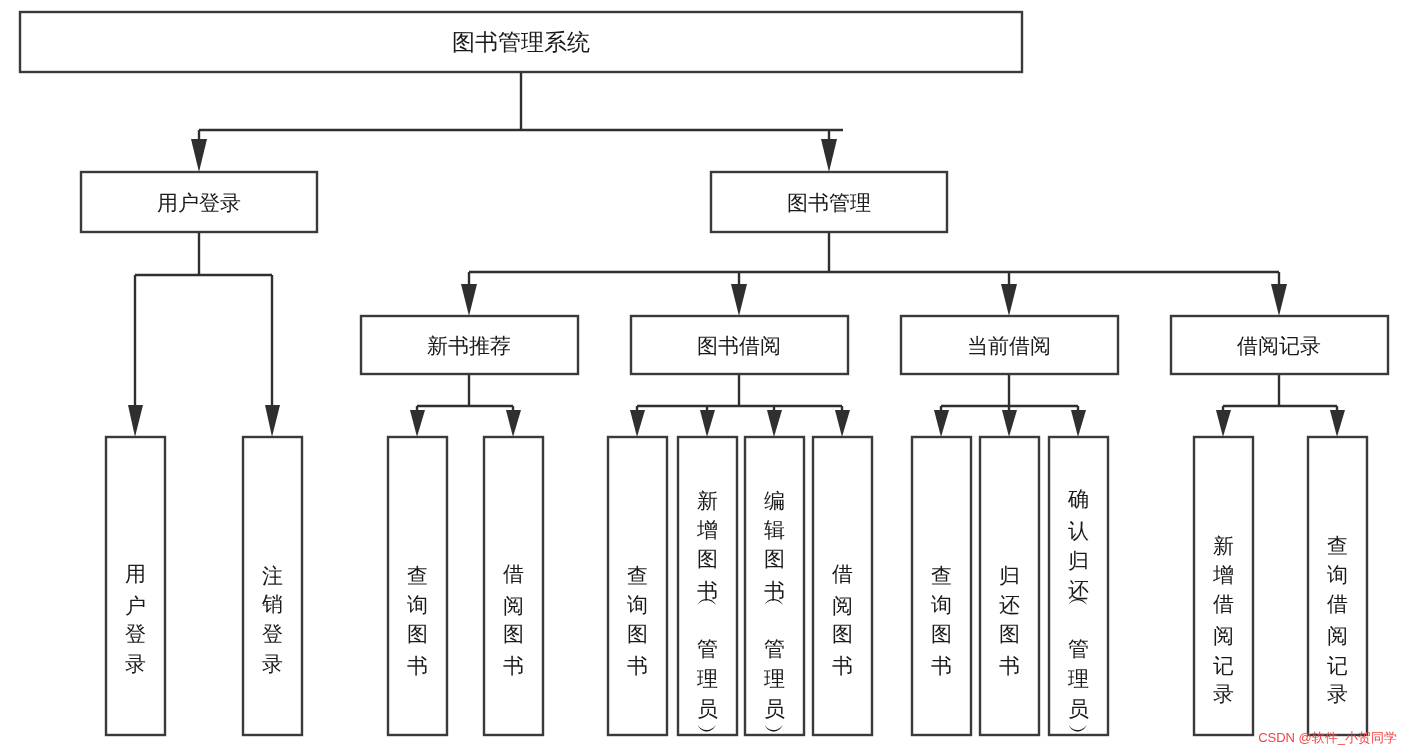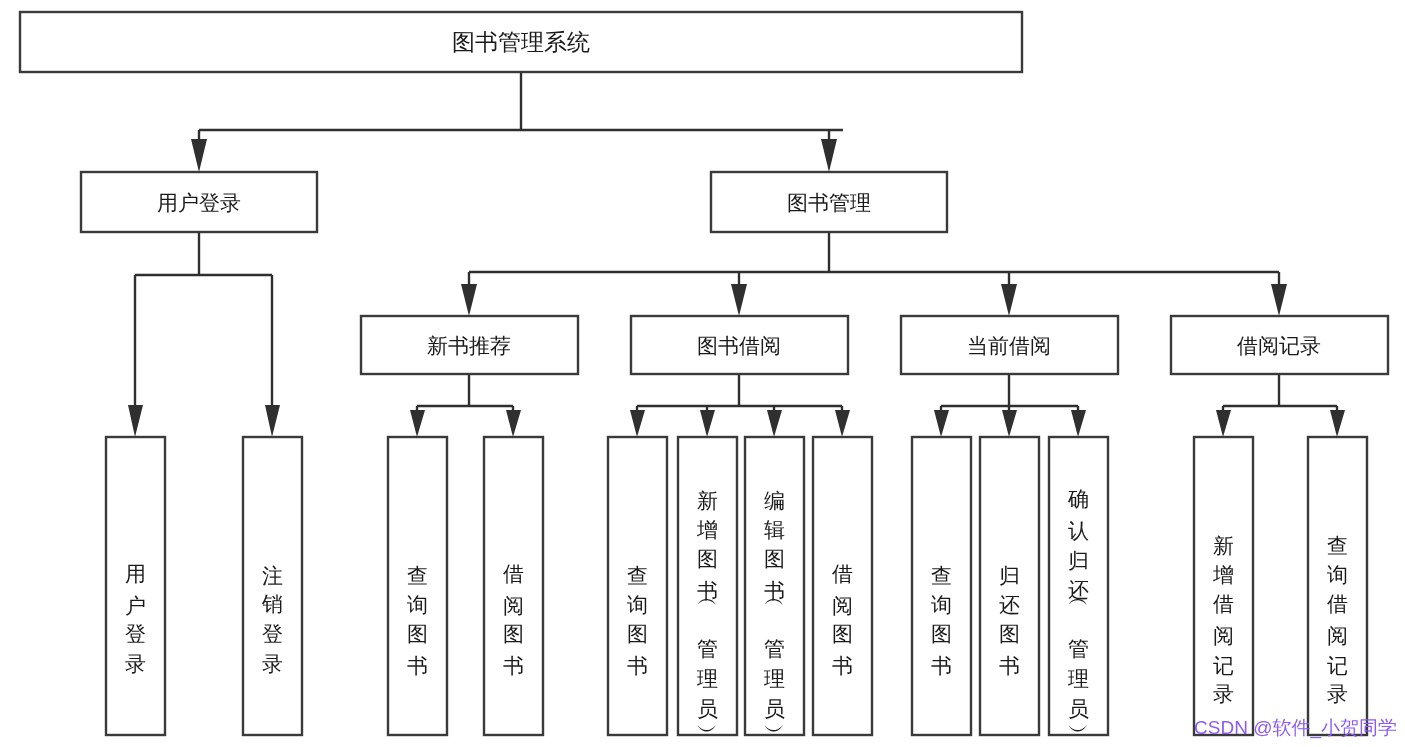--- a/index.html
+++ b/index.html
@@ -47,24 +47,24 @@
     stroke-width: 2.4;
     fill: none;
   }
   .arrowhead {
     fill: #2f2f2f;
     stroke: none;
   }
   .watermark {
     position: absolute;
     right: 8px;
-    bottom: 6px;
-    font-family: "Liberation Sans", sans-serif;
-    font-size: 19px;
-    color: #8b5cf6;
+    bottom: 0;
+    font-family: "Liberation Sans", sans-serif;
+    font-size: 13px;
+    color: #ef4444;
     white-space: nowrap;
     user-select: none;
   }
 </style>
 </head>
 <body>
 
 <svg id="diagram" viewBox="0 0 1405 747" xmlns="http://www.w3.org/2000/svg">
 
   <defs>

